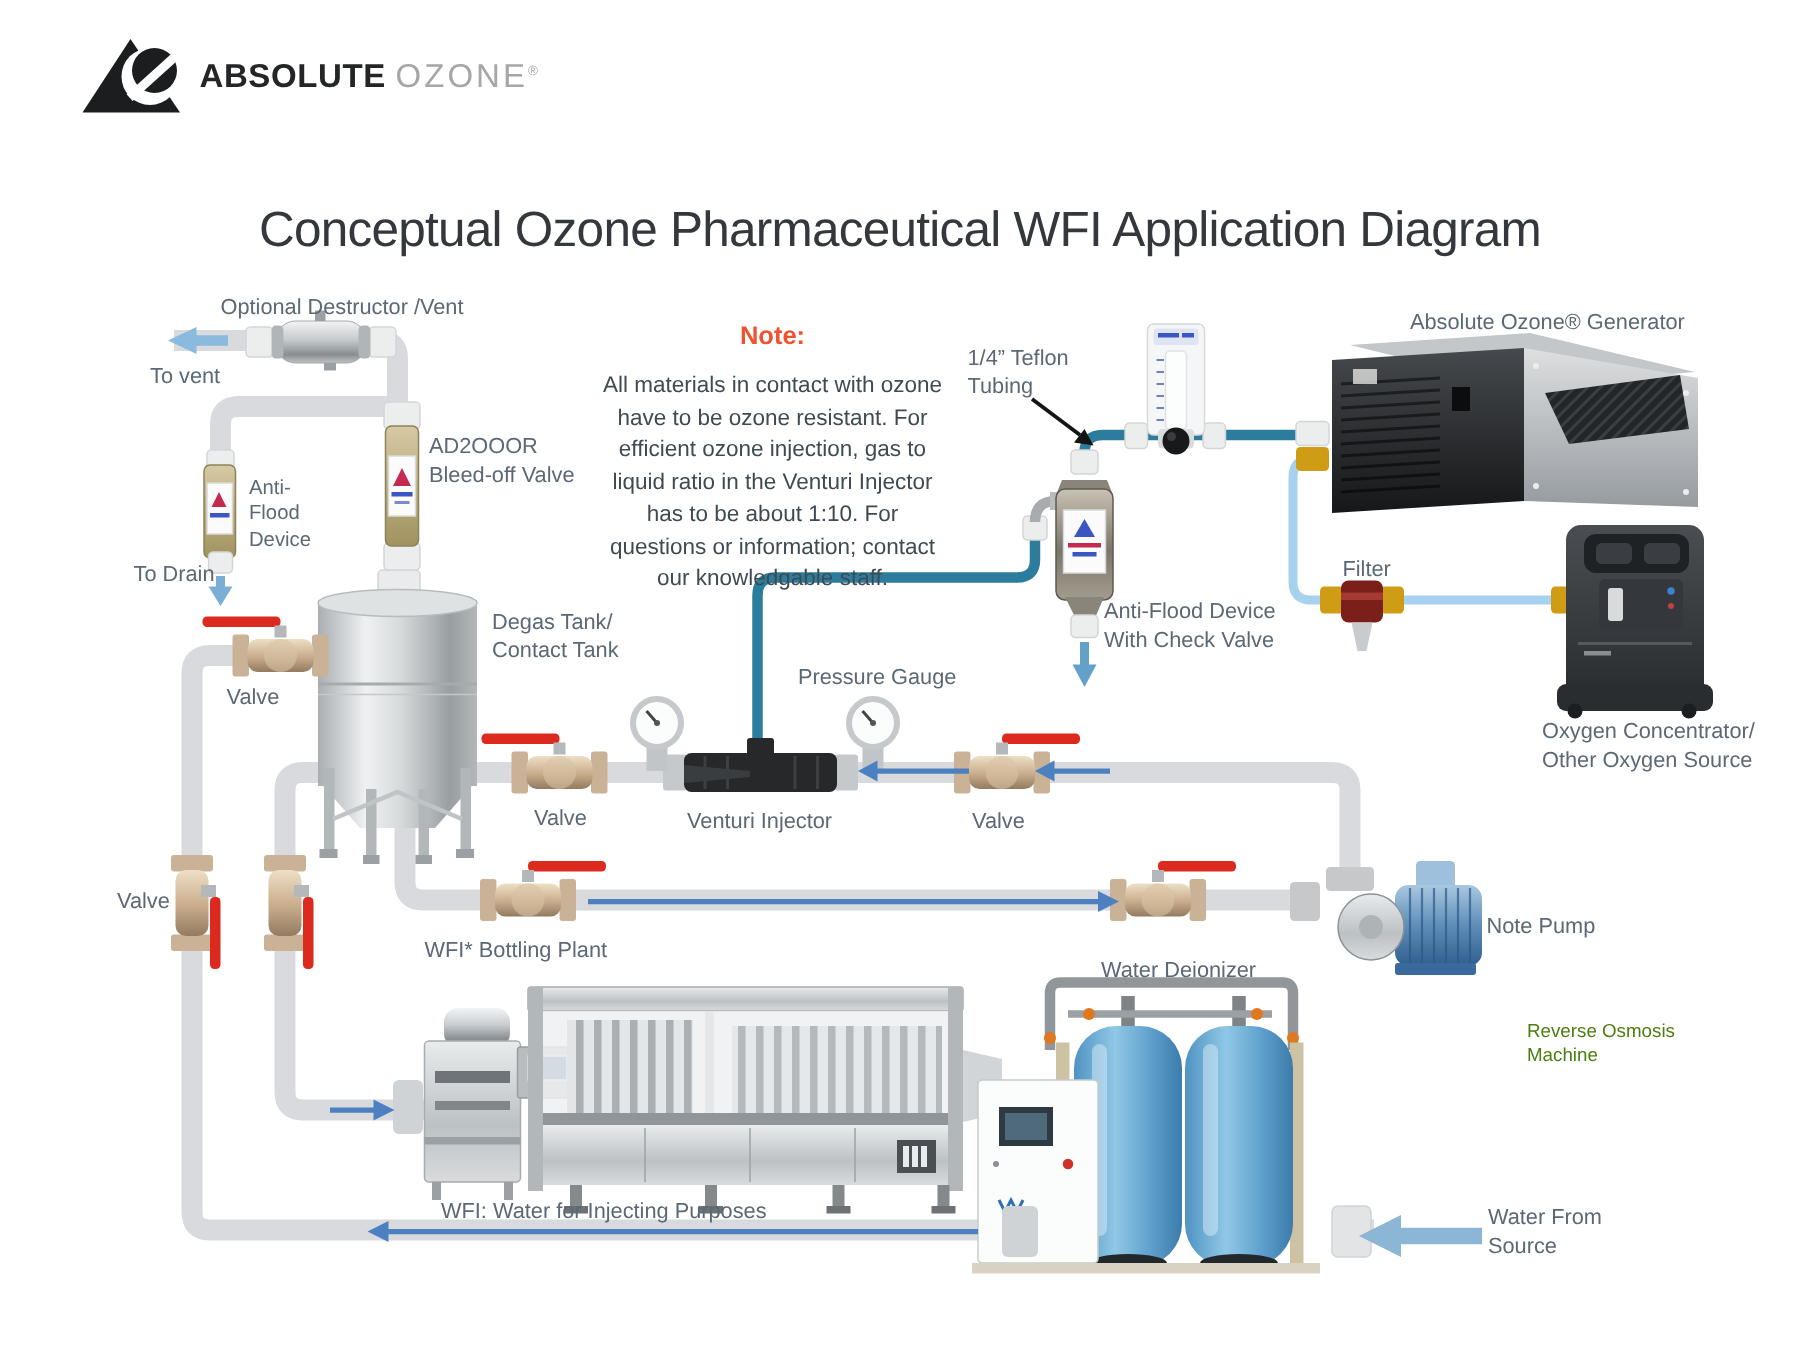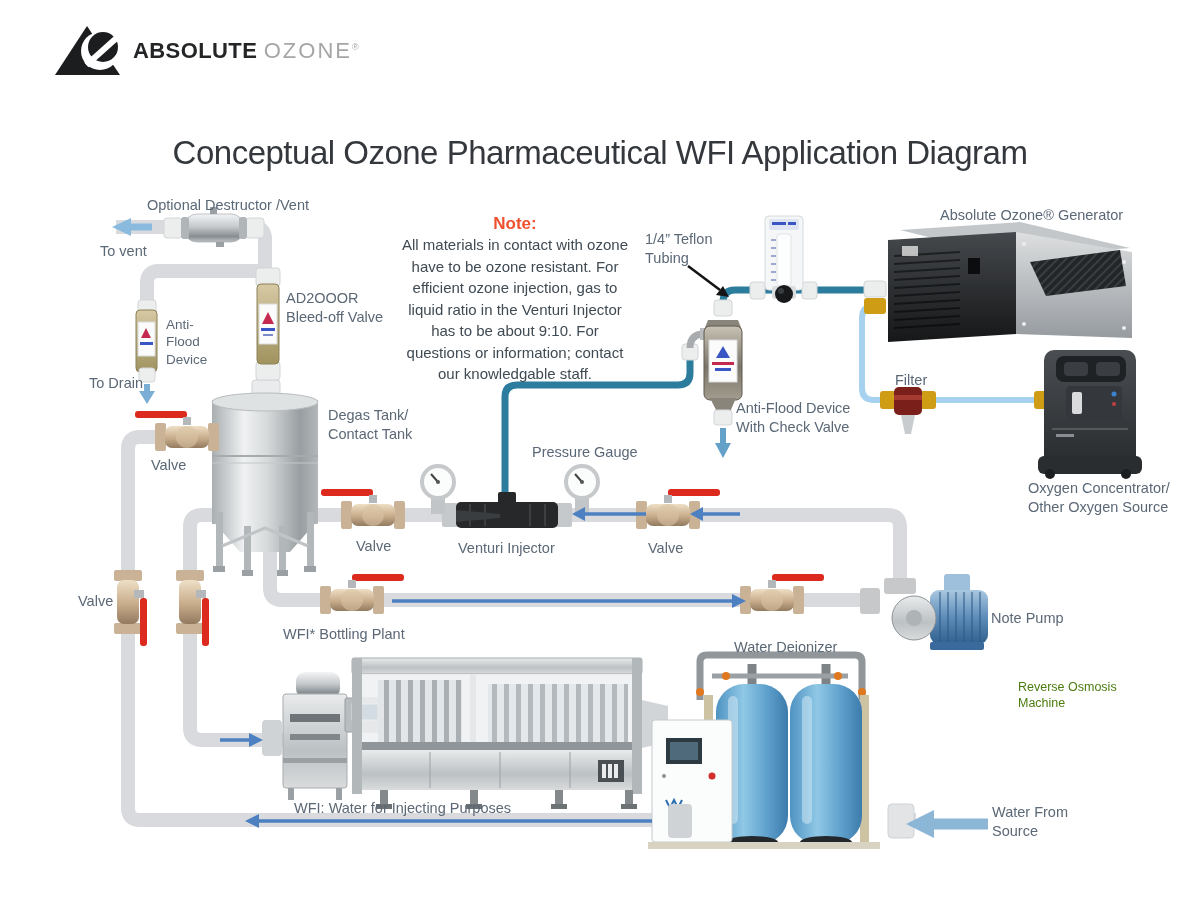--- a/index.html
+++ b/index.html
@@ -6,21 +6,21 @@
   #canvas{position:relative;width:1200px;height:900px;background:#ffffff;overflow:hidden;
           font-family:"Liberation Sans","DejaVu Sans",sans-serif;}
   #diagram-svg{position:absolute;left:0;top:0;z-index:1;}
   .lbl{position:absolute;z-index:5;font-size:14.5px;line-height:1.28;color:#5b6876;
        white-space:pre-line;}
   .lbl.small{font-size:12.5px;color:#4d7c0f;}
   .lbl.center{text-align:center;}
   #page-title{position:absolute;left:600px;top:134px;transform:translateX(-50%);z-index:5;
        font-size:33px;letter-spacing:-0.5px;color:#34383d;white-space:nowrap;}
   #note-box{position:absolute;left:375px;top:214px;width:280px;z-index:5;text-align:center;}
-  #note-head{font-size:17px;font-weight:600;color:#f0512e;margin-bottom:0;}
+  #note-head{font-size:17px;font-weight:600;color:#f0512e;margin-bottom:12px;}
   #note-body{font-size:15px;line-height:21.5px;color:#3f4a53;white-space:pre-line;}
   #logo{position:absolute;left:55px;top:26px;z-index:5;display:flex;align-items:center;}
   #logo-text{margin-left:12px;font-size:22px;letter-spacing:0.4px;}
   #logo-text .bold{font-weight:700;color:#232527;}
   #logo-text .light{font-weight:400;color:#a4a6a8;letter-spacing:2px;}
   #logo-text .reg{font-size:9px;color:#a4a6a8;vertical-align:super;}
 </style>
 </head>
 <body>
 
@@ -480,21 +480,21 @@
       <span class="light">OZONE</span><span class="reg">®</span>
     </div>
   </div>
 
   <div id="note-box">
     <div id="note-head">Note:</div>
     <div id="note-body">All materials in contact with ozone
 have to be ozone resistant. For
 efficient ozone injection, gas to
 liquid ratio in the Venturi Injector
-has to be about 9:10. For
+has to be about 1:10. For
 questions or information; contact
 our knowledgable staff.</div>
   </div>
 
   <div class="lbl" style="left:147px;top:196px;">Optional Destructor /Vent</div>
   <div class="lbl" style="left:100px;top:242px;">To vent</div>
   <div class="lbl" style="left:166px;top:316px;font-size:13.5px;">Anti-
 Flood
 Device</div>
   <div class="lbl" style="left:89px;top:374px;">To Drain</div>

